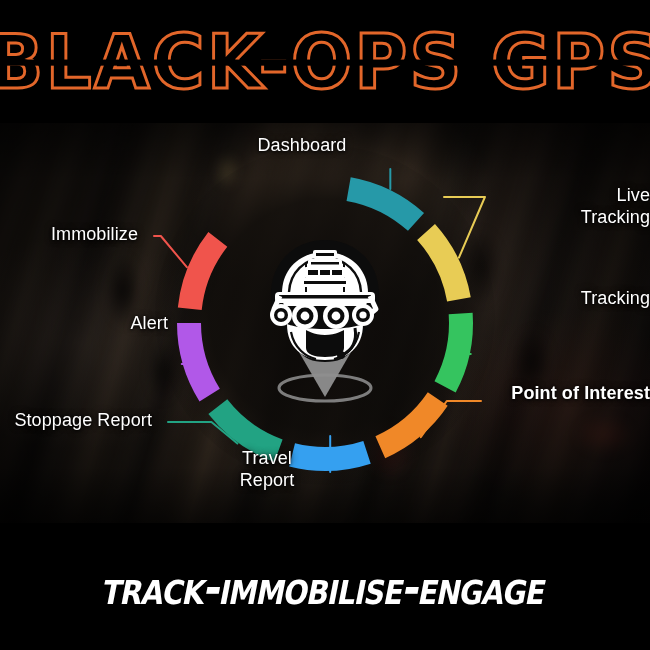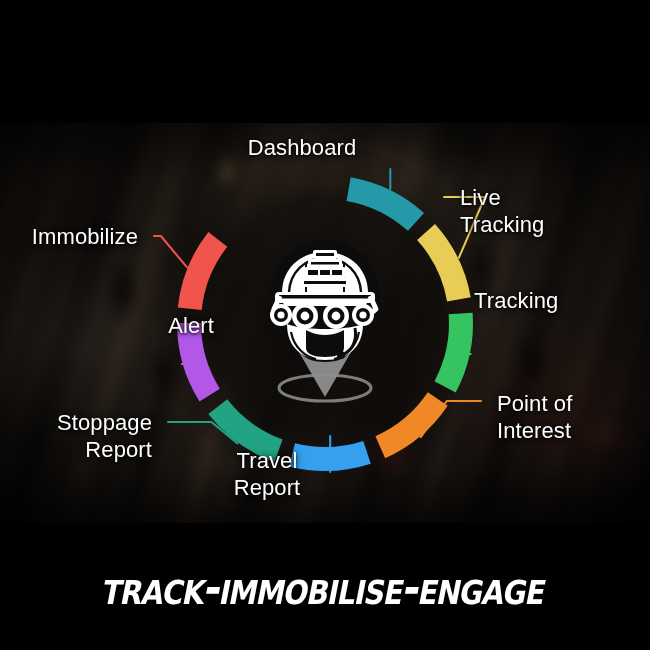--- a/index.html
+++ b/index.html
@@ -155,46 +155,49 @@
     width: 650px;
     height: 400px;
     overflow: visible;
   }
 
   
   .label {
     position: absolute;
     color: #FFFFFF;
     font-family: "Liberation Sans", sans-serif;
-    font-size: 22px;
+    font-size: 18px;
     font-weight: 400;
     line-height: 1.22;
     letter-spacing: 0.1px;
     text-shadow: 0 1px 3px rgba(0,0,0,0.95), 0 0 7px rgba(0,0,0,0.85);
     white-space: pre-line;
     user-select: none;
   }
-  .label.r { text-align: left; }
+  .label.r { text-align: right; }
   .label.l { text-align: right; }
   .label.c { text-align: center; }
 
   
   .center-emblem {
     position: absolute;
     left: 258px;
     top: 113px;
     width: 134px;
     height: 176px;
   }
 </style>
 </head>
 <body>
 
 <div id="poster">
 
+  <div class="band-top">
+    <div class="title-stencil">BLACK-OPS GPS</div>
+  </div>
 
   <div class="band-main">
 
     <div class="photo-base"></div>
     <div class="photo-streaks"></div>
     <div class="photo-blobs"></div>
     <div class="photo-vignette"></div>
     <div class="center-scrim"></div>
 
     <svg class="leader-svg" viewBox="0 0 650 400">
@@ -298,25 +301,25 @@
           <circle cx="83" cy="119" r="4" fill="#0C0C0C"></circle>
         </g>
       </svg>
     </div>
 
     <div id="labels">
         <div class="label c" style="top: 12px; left: 242px; width: 120px;">Dashboard</div>
         <div class="label r" style="top: 62px; left: 460px; width: 190px;">Live
 Tracking</div>
         <div class="label r" style="top: 165px; left: 474px; width: 176px;">Tracking</div>
-        <div class="label r" style="top: 268px; left: 497px; width: 153px;">Point of Interest</div>
+        <div class="label r" style="top: 260px; left: 497px; width: 153px; font-weight: bold;">Point of Interest</div>
         <div class="label c" style="top: 325px; left: 207px; width: 120px;">Travel
 Report</div>
         <div class="label l" style="top: 287px; left: 0px; width: 152px;">Stoppage Report</div>
-        <div class="label l" style="top: 190px; left: 0px; width: 168px; margin-left: 46px;">Alert</div>
+        <div class="label l" style="top: 190px; left: 0px; width: 168px;">Alert</div>
         <div class="label l" style="top: 101px; left: 0px; width: 138px; text-align: right;">Immobilize</div>
       </div>
 
   </div>
 
   <div class="band-bottom">
     <div class="tagline">Track-Immobilise-Engage</div>
   </div>
 
 </div>

